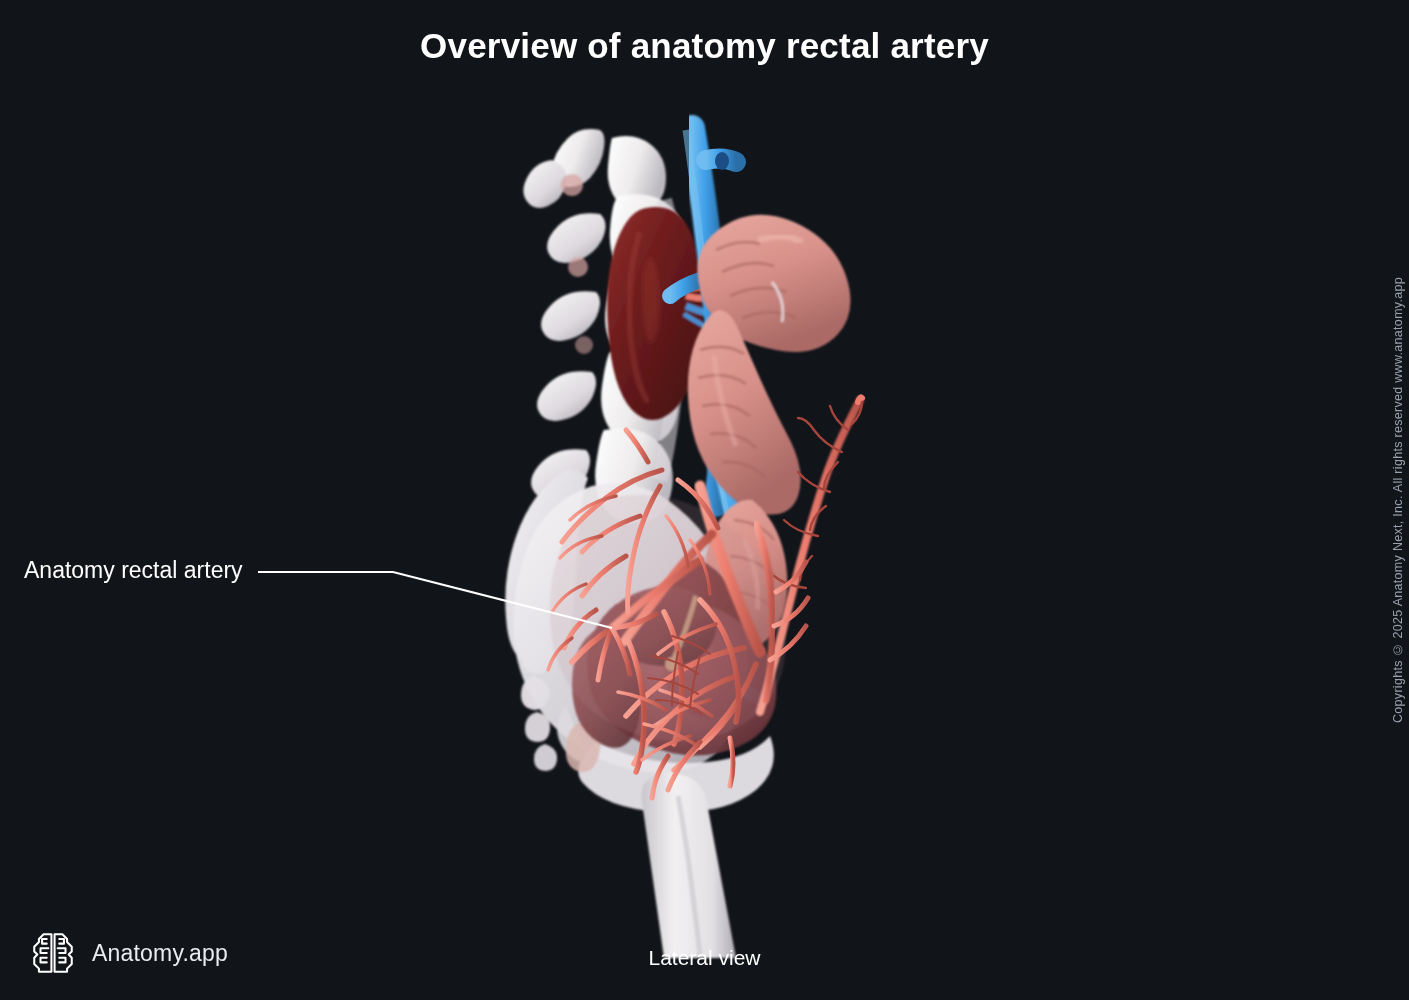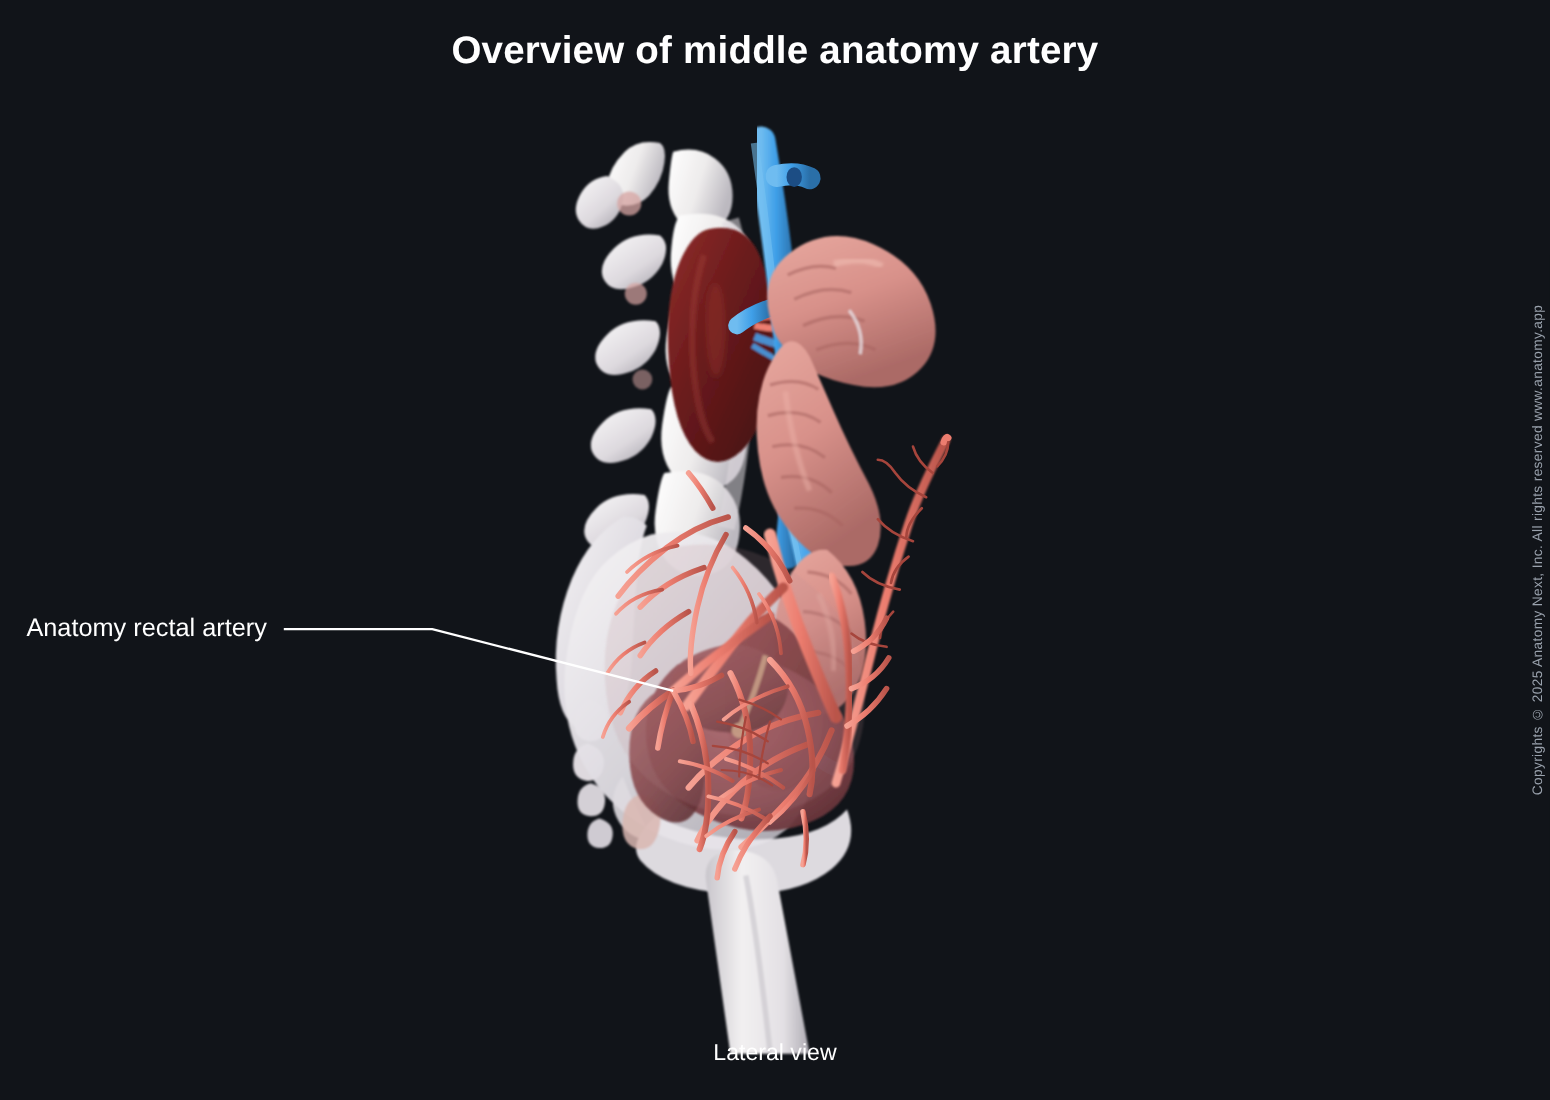--- a/index.html
+++ b/index.html
@@ -319,22 +319,37 @@
         <path d="M776 592 q20 -10 30 -30"></path>
       </g>
     </g>
 
     <g>
       <path d="M258 572 L393 572 L612 628" stroke="#ffffff" stroke-width="2.1" fill="none"></path>
     </g>
   </svg>
   </div>
 
-  <h1 id="title">Overview of middle anatomy artery</h1>
+  <h1 id="title">Overview of anatomy rectal artery</h1>
 
   <div id="label-mra">Anatomy rectal artery</div>
 
   <div id="caption">Lateral view</div>
 
+  <div id="logo">
+    <span class="glyph">
+      <svg viewBox="0 0 64 64" width="50" height="50" fill="none" stroke="#ffffff" stroke-width="2.6" stroke-linejoin="round" stroke-linecap="round">
+        <path d="M30 8 L20 8 L14 14 L14 18 L8 24 L8 30 L12 34 L8 38 L8 46 L14 52 L14 56 L22 56 L30 56 Z"></path>
+        <path d="M34 8 L44 8 L50 14 L50 18 L56 24 L56 30 L52 34 L56 38 L56 46 L50 52 L50 56 L42 56 L34 56 Z"></path>
+        <path d="M24 14 L18 14 L18 20 L24 20"></path>
+        <path d="M26 26 L16 26 L16 32 L24 32"></path>
+        <path d="M24 38 L16 38 L16 44 L24 44"></path>
+        <path d="M40 14 L46 14 L46 20 L40 20"></path>
+        <path d="M38 26 L48 26 L48 32 L40 32"></path>
+        <path d="M40 38 L48 38 L48 44 L40 44"></path>
+      </svg>
+    </span>
+    <span class="wordmark">Anatomy.app</span>
+  </div>
 
   <div id="copyright">Copyrights © 2025 Anatomy Next, Inc. All rights reserved www.anatomy.app</div>
 
 </div>
 
 </body></html>

